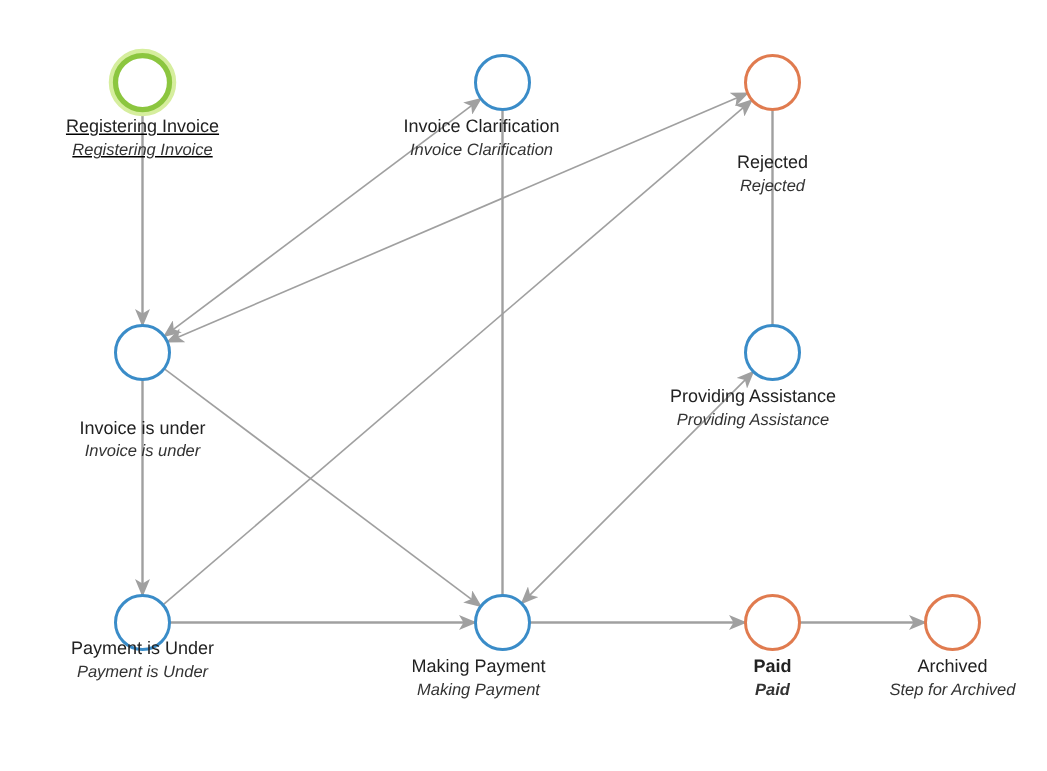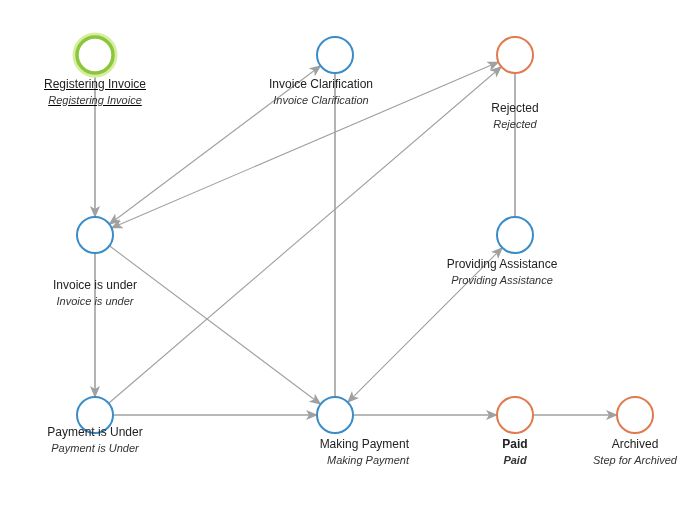--- a/index.html
+++ b/index.html
@@ -64,21 +64,21 @@
       <div class="node-desc">Invoice is under</div>
     </div>
     <div class="node" style="left: 502px; top: 257px;">
       <div class="node-name">Providing Assistance</div>
       <div class="node-desc">Providing Assistance</div>
     </div>
     <div class="node" style="left: 95px; top: 425px;">
       <div class="node-name">Payment is Under</div>
       <div class="node-desc">Payment is Under</div>
     </div>
-    <div class="node" style="left: 329px; top: 437px; text-align: right;">
+    <div class="node" style="left: 319px; top: 437px;">
       <div class="node-name">Making Payment</div>
       <div class="node-desc">Making Payment</div>
     </div>
     <div class="node" style="left: 515px; top: 437px; font-weight: bold;">
       <div class="node-name">Paid</div>
       <div class="node-desc">Paid</div>
     </div>
     <div class="node" style="left: 635px; top: 437px;">
       <div class="node-name">Archived</div>
       <div class="node-desc">Step for Archived</div>

